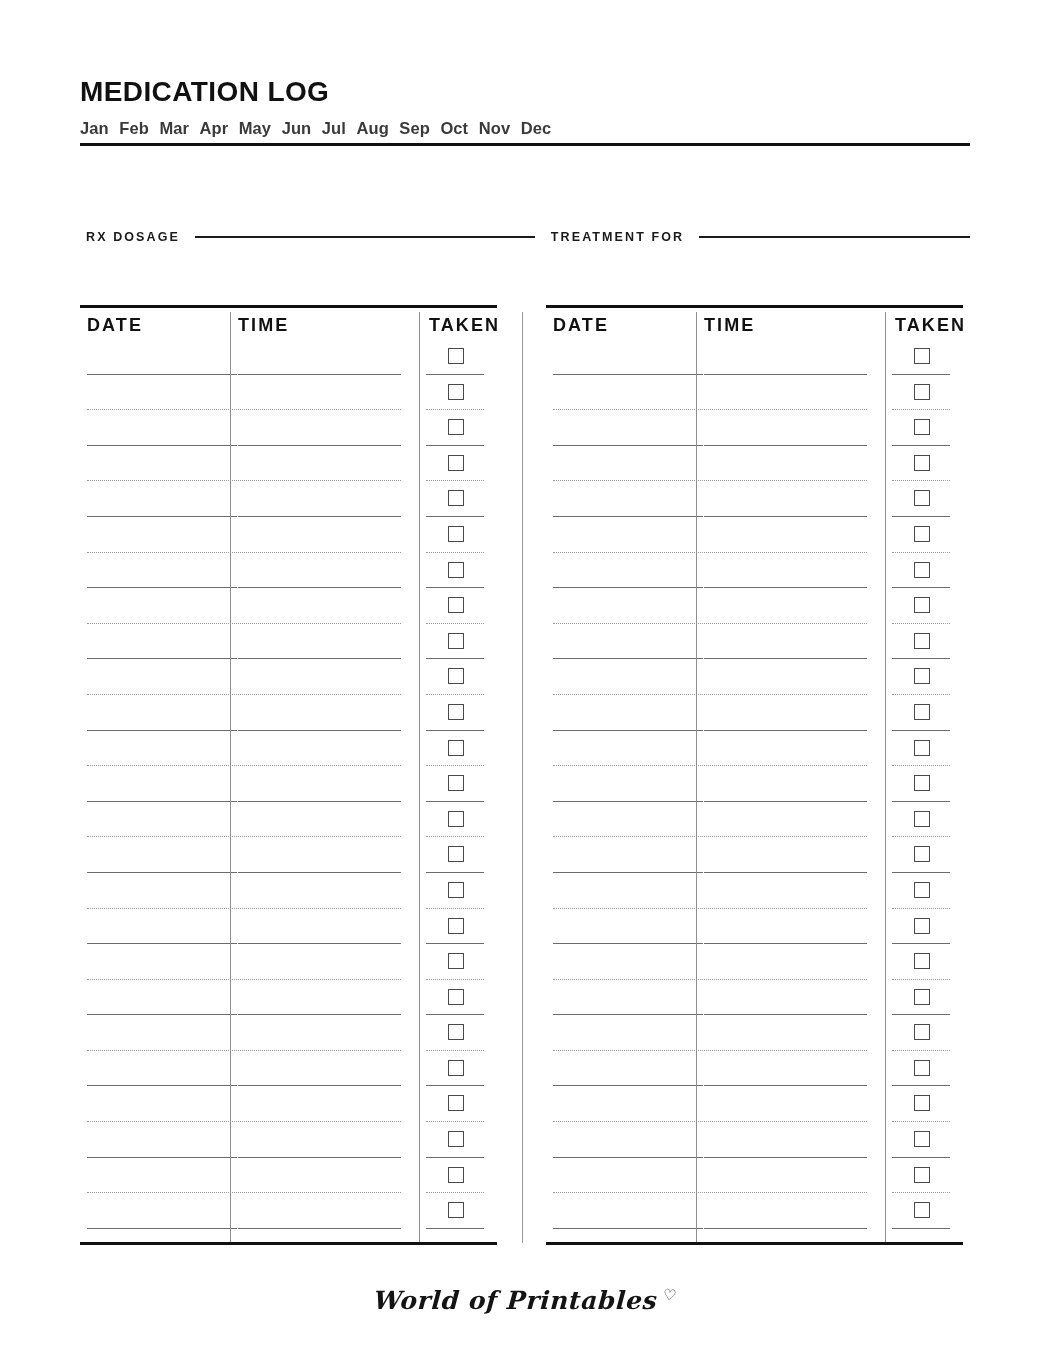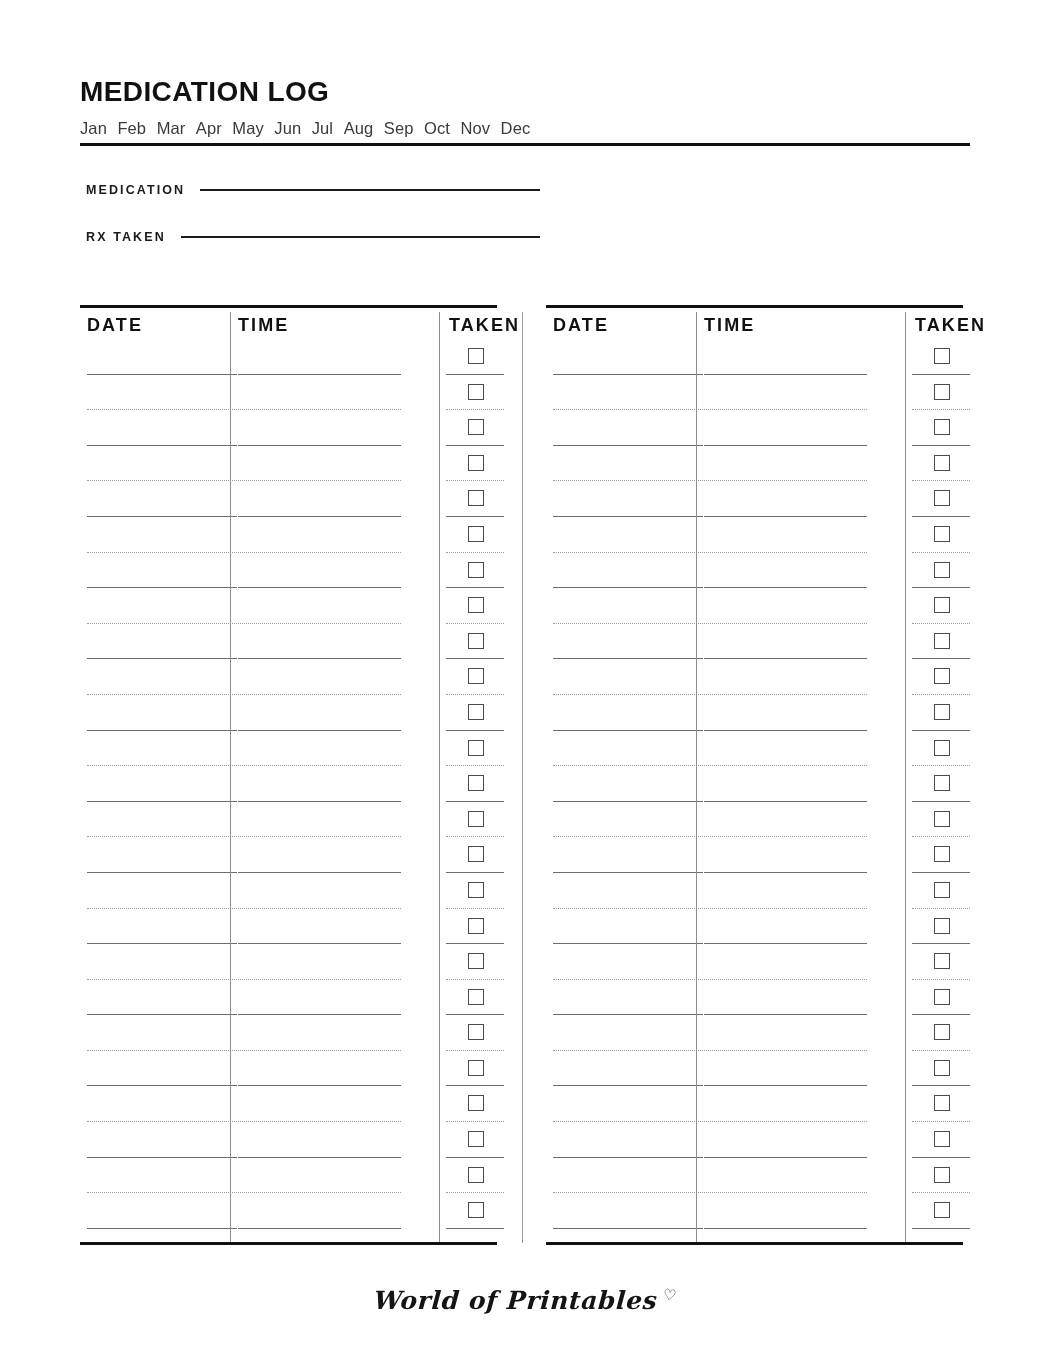--- a/index.html
+++ b/index.html
@@ -35,21 +35,21 @@
     font-size: 28px;
     font-weight: bold;
     letter-spacing: 0.4px;
     line-height: 1;
     margin: 0;
     color: #111111;
   }
   .months {
     margin-top: 13px;
     font-size: 16.5px;
-    font-weight: 400;
+    font-weight: 700;
     color: #3a3a3a;
     letter-spacing: 0.1px;
     white-space: nowrap;
   }
   .months span { margin-right: 10.5px; }
   .months span:last-child { margin-right: 0; }
 
   
   .med-for {
     position: absolute;
@@ -148,21 +148,21 @@
     border-top: 3px solid #111111;
   }
 
   .col {
     position: absolute;
     top: 7px;
     bottom: 2px;
   }
   .col-date  { left: 0px;   width: 166px; }
   .col-time  { left: 150px; width: 179px; }
-  .col-taken { left: 359px; width: 72px; }
+  .col-taken { left: 339px; width: 72px; }
 
   .col-time,
   .col-taken {
     border-left: 1.5px solid #8e8e8e;
   }
 
   .col-head {
     font-size: 18px;
     font-weight: bold;
     letter-spacing: 2.1px;
@@ -251,29 +251,29 @@
     <h1 class="title">MEDICATION LOG</h1>
     <div class="months"><span>Jan</span><span>Feb</span><span>Mar</span><span>Apr</span><span>May</span><span>Jun</span><span>Jul</span><span>Aug</span><span>Sep</span><span>Oct</span><span>Nov</span><span>Dec</span></div>
   </div>
 
 
   <div class="thick-divider"></div>
 
   <div class="fields">
 
     <div class="field-row">
+    </div>
+
+    <div class="field-row">
       <div class="field left">
-        <span class="lbl">MEDICATION</span>
+        <span class="lbl">RX DOSAGE</span>
         <span class="rule"></span>
       </div>
-    </div>
-
-    <div class="field-row">
-      <div class="field left">
-        <span class="lbl">RX TAKEN</span>
+      <div class="field right">
+        <span class="lbl">TREATMENT FOR</span>
         <span class="rule"></span>
       </div>
     </div>
 
 
   </div>
 
   <div class="tables">
 
     <div class="table t-left">

